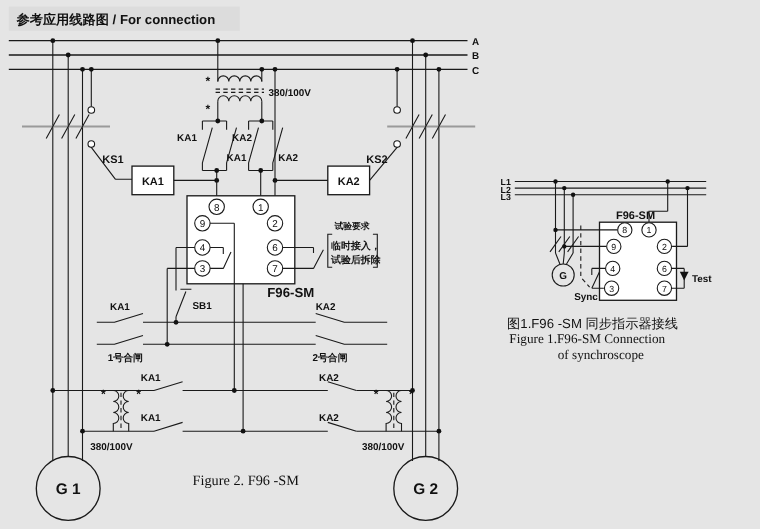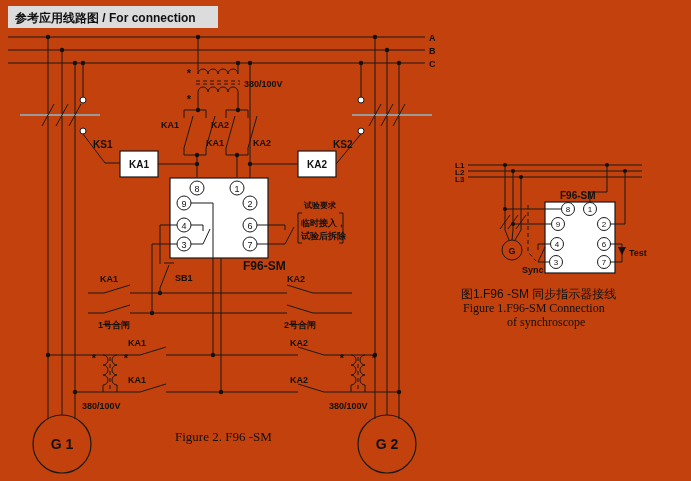--- a/index.html
+++ b/index.html
@@ -1,16 +1,16 @@
 <!DOCTYPE html>
 <html><head>
 <meta charset="utf-8">
 <style>
   html,body{margin:0;padding:0;background:#ffffff;}
-  .page{position:relative;width:691px;height:481px;background:#c2410c;overflow:hidden;
+  .page{position:relative;width:691px;height:481px;background:#e5e5e5;overflow:hidden;
         font-family:"Liberation Sans",sans-serif;}
   svg{position:absolute;left:0;top:0;}
   svg text{font-family:"Liberation Sans",sans-serif;fill:#111;}
   .serif{font-family:"Liberation Serif",serif;}
   .w{stroke:#1a1a1a;stroke-width:1;fill:none;}
   .w2{stroke:#1a1a1a;stroke-width:1.2;fill:none;}
   .gray{stroke:#9a9a9a;stroke-width:2;fill:none;}
   .dash{stroke:#1a1a1a;stroke-width:1;fill:none;stroke-dasharray:4 3;}
   .dot{fill:#111;stroke:none;}
   .oc{fill:#fff;stroke:#1a1a1a;stroke-width:1;}

